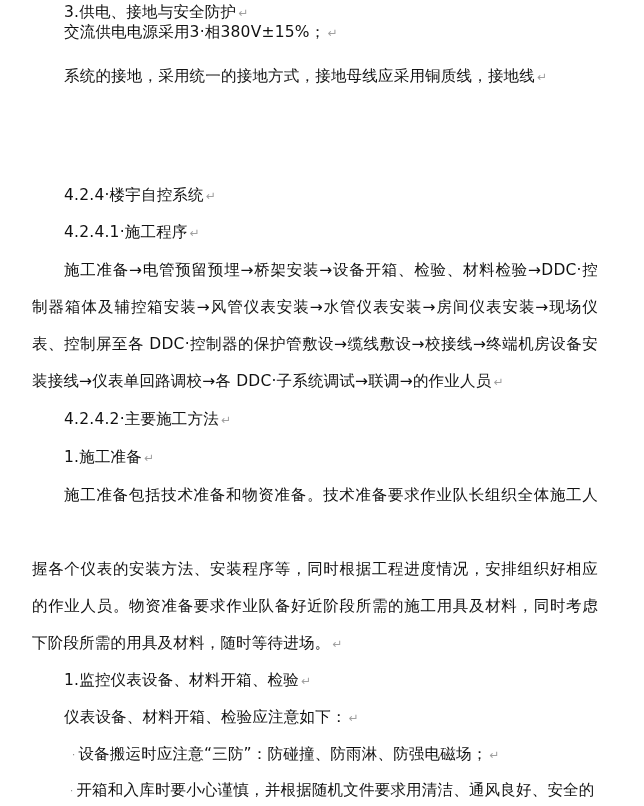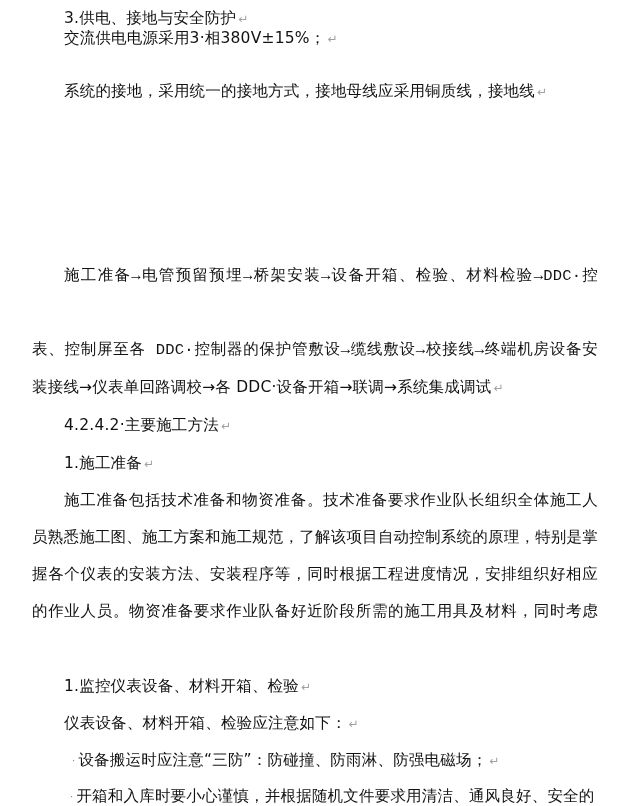--- a/index.html
+++ b/index.html
@@ -4,54 +4,57 @@
 <style>
   html, body { margin: 0; padding: 0; background: #ffffff; }
   body {
     width: 644px; height: 806px; overflow: hidden; position: relative;
     font-family: "DejaVu Sans", "Liberation Sans", sans-serif;
     color: #111111;
   }
   .page { position: absolute; left: 0; top: 0; width: 644px; height: 806px; }
   .line {
     position: absolute; left: 32px; width: 570px;
-    font-size: 15.5px; line-height: 28px; white-space: nowrap;
+    font-size: 15.5px; line-height: 17px; white-space: nowrap;
     letter-spacing: 0.2px;
   }
   .ind { left: 64px; }
   .mark { color: #a0a0a0; font-size: 12px; margin-left: 2px; }
   .bul { color: #888; font-size: 10px; margin-right: 3px; vertical-align: middle; }
-  .just { text-align: justify; text-align-last: justify; width: 566px; font-family: Liberation Mono, monospace; }
+  .just { text-align: justify; text-align-last: justify; width: 566px; }
 </style>
 </head>
 <body>
 
 <div class="page">
   <div class="line ind" style="top:4px"><span>3.供电、接地与安全防护</span><span class="mark">↵</span></div>
 
   <div class="line ind" style="top:24px"><span>交流供电电源采用3·相380V±15%；</span><span class="mark">↵</span></div>
 
-  <div class="line ind" style="top:77px"><span>系统的接地，采用统一的接地方式，接地母线应采用铜质线，接地线</span><span class="mark">↵</span></div>
+  <div class="line ind" style="top:68px"><span>系统的接地，采用统一的接地方式，接地母线应采用铜质线，接地线</span><span class="mark">↵</span></div>
 
 
 
+  <div class="line ind" style="top:187px"><span>4.2.4·楼宇自控系统</span><span class="mark">↵</span></div>
 
+  <div class="line ind" style="top:224px"><span>4.2.4.1·施工程序</span><span class="mark">↵</span></div>
 
   <div class="line ind just" style="top:262px;width:534px">施工准备→电管预留预埋→桥架安装→设备开箱、检验、材料检验→DDC·控</div>
+  <div class="line just" style="top:299px">制器箱体及辅控箱安装→风管仪表安装→水管仪表安装→房间仪表安装→现场仪</div>
   <div class="line just" style="top:336px">表、控制屏至各 DDC·控制器的保护管敷设→缆线敷设→校接线→终端机房设备安</div>
-  <div class="line" style="top:373px"><span>装接线→仪表单回路调校→各 DDC·设备开箱→联调→系统集成调试</span><span class="mark">↵</span></div>
+  <div class="line" style="top:373px"><span>装接线→仪表单回路调校→各 DDC·子系统调试→联调→的作业人员</span><span class="mark">↵</span></div>
 
   <div class="line ind" style="top:411px"><span>4.2.4.2·主要施工方法</span><span class="mark">↵</span></div>
 
   <div class="line ind" style="top:449px"><span>1.施工准备</span><span class="mark">↵</span></div>
 
   <div class="line ind just" style="top:487px;width:534px">施工准备包括技术准备和物资准备。技术准备要求作业队长组织全体施工人</div>
-  <div class="line just" style="top:524px">员熟悉施工图、施工方案和施工规范，了解该项目自动控制系统的原理，特别是掌</div>
   <div class="line just" style="top:561px">握各个仪表的安装方法、安装程序等，同时根据工程进度情况，安排组织好相应</div>
   <div class="line just" style="top:598px">的作业人员。物资准备要求作业队备好近阶段所需的施工用具及材料，同时考虑</div>
+  <div class="line" style="top:635px"><span>下阶段所需的用具及材料，随时等待进场。</span><span class="mark">↵</span></div>
 
   <div class="line ind" style="top:672px"><span>1.监控仪表设备、材料开箱、检验</span><span class="mark">↵</span></div>
 
   <div class="line ind" style="top:709px"><span>仪表设备、材料开箱、检验应注意如下：</span><span class="mark">↵</span></div>
 
   <div class="line" style="top:746px;left:72px"><span class="bul">·</span><span>设备搬运时应注意“三防”：防碰撞、防雨淋、防强电磁场；</span><span class="mark">↵</span></div>
 
   <div class="line" style="top:782px;left:70px;width:532px"><span class="bul">·</span><span>开箱和入库时要小心谨慎，并根据随机文件要求用清洁、通风良好、安全的</span></div>
 </div>
 

